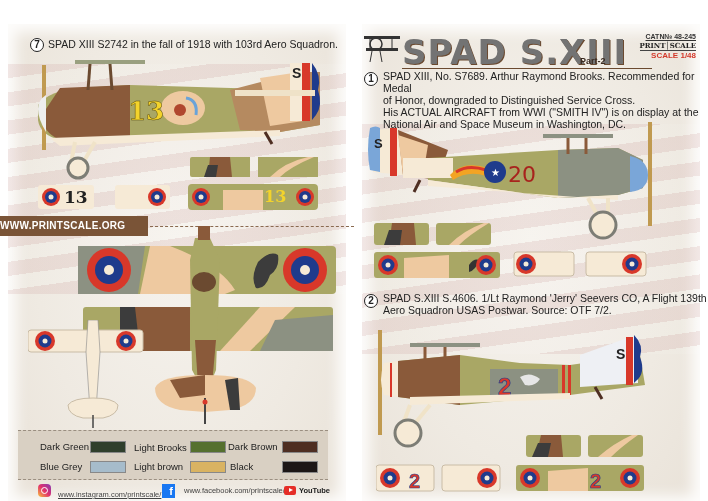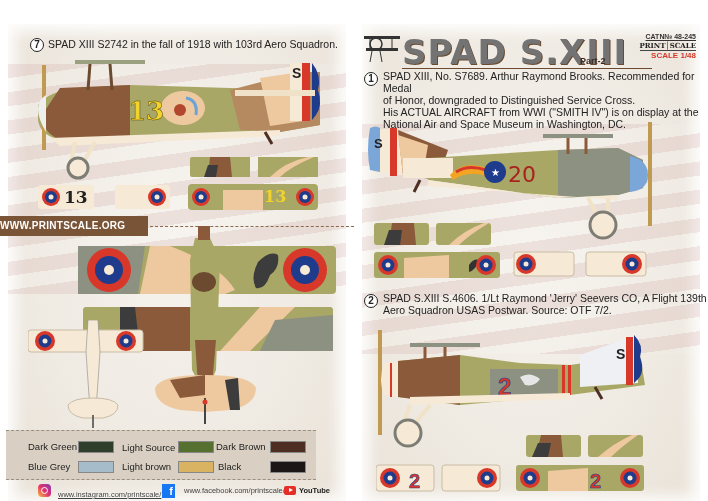--- a/index.html
+++ b/index.html
@@ -29,21 +29,21 @@
   .title { position: absolute; left: 40px; top: 2px; font-family: "DejaVu Sans", sans-serif; font-weight: bold; font-size: 34px;
     color: #737373; letter-spacing: 1px; text-shadow: 1px 1px 0 #6b4a30; }
   .title-underline { position: absolute; left: 40px; top: 38px; width: 250px; border-top: 1.5px solid #6b4a30; }
   .part { position: absolute; left: 218px; top: 26px; font-size: 9px; font-weight: bold; color: #3a2a20; }
   .cat { position: absolute; right: 6px; top: 2px; text-align: right; font-size: 7px; line-height: 9px; }
   .cat .catno { text-decoration: underline; font-weight: bold; color: #333; }
   .cat .brand { font-family: "DejaVu Serif", serif; font-weight: bold; color: #222; border-bottom: 1px solid #444; }
   .cat .scale { color: #d33a2c; font-weight: bold; font-size: 8px; }
   .biplane-logo { position: absolute; left: 0; top: 0; width: 40px; height: 34px; }
 
-  .legend { position: absolute; left: 6px; top: 410px; width: 310px; height: 50px;
+  .legend { position: absolute; left: 18px; top: 410px; width: 310px; height: 50px;
     background: #d9d0c3; border-top: 1.5px dashed #9a8e80; border-bottom: 1.5px dashed #9a8e80; }
   .lg-item { position: absolute; font-size: 9.5px; color: #222; }
   .swatch { position: absolute; width: 36px; height: 12px; border: 1px solid #888; }
 
   .social { position: absolute; left: 38px; top: 464px; width: 290px; height: 14px; font-size: 7.5px; color: #444; }
   .social .ig { position: absolute; left: 0; top: 0; width: 13px; height: 13px; border-radius: 4px;
     background: linear-gradient(45deg,#f9c23c,#e1306c,#833ab4); }
   .social .ig::after { content:""; position:absolute; left:3px; top:3px; width:5px; height:5px; border:1.4px solid #fff; border-radius:50%; }
   .social .fb { position: absolute; left: 124px; top: 0; width: 13px; height: 14px; background: #1877f2; color: #fff;
     font-weight: bold; font-size: 11px; text-align: right; padding-right: 2px; line-height: 15px; }
@@ -181,21 +181,21 @@
       <circle cx="98" cy="21" r="6.5" fill="#1f3b8c"></circle>
       <circle cx="98" cy="21" r="2.5" fill="#f6ead6"></circle>
     <path d="M60,0 L70,0 L72,32 L68,90 L62,90 L58,32 Z" fill="#f6ead6" stroke="#888" stroke-width="0.6"></path>
     <path d="M40,85 Q45,78 65,78 Q85,78 90,85 Q90,95 75,98 L55,98 Q40,95 40,85 Z" fill="#f6ead6" stroke="#c9bca6"></path>
     <line x1="65" y1="95" x2="65" y2="108" stroke="#444" stroke-width="1.5"></line>
   </svg>
 
   <div class="legend">
     <span class="lg-item" style="left:22px; top:10px;">Dark Green</span>
     <div class="swatch" style="left:72px; top:10px; background:#2f3f2c;"></div>
-    <span class="lg-item" style="left:116px; top:11px;">Light Source</span>
+    <span class="lg-item" style="left:116px; top:11px;">Light Brooks</span>
     <div class="swatch" style="left:172px; top:10px; background:#55702f;"></div>
     <span class="lg-item" style="left:210px; top:10px;">Dark Brown</span>
     <div class="swatch" style="left:264px; top:10px; background:#4e2e22;"></div>
 
     <span class="lg-item" style="left:22px; top:30px;">Blue Grey</span>
     <div class="swatch" style="left:72px; top:30px; background:#a6bccb;"></div>
     <span class="lg-item" style="left:116px; top:30px;">Light brown</span>
     <div class="swatch" style="left:172px; top:30px; background:#d9b362;"></div>
     <span class="lg-item" style="left:212px; top:30px;">Black</span>
     <div class="swatch" style="left:264px; top:30px; background:#1c1616;"></div>

